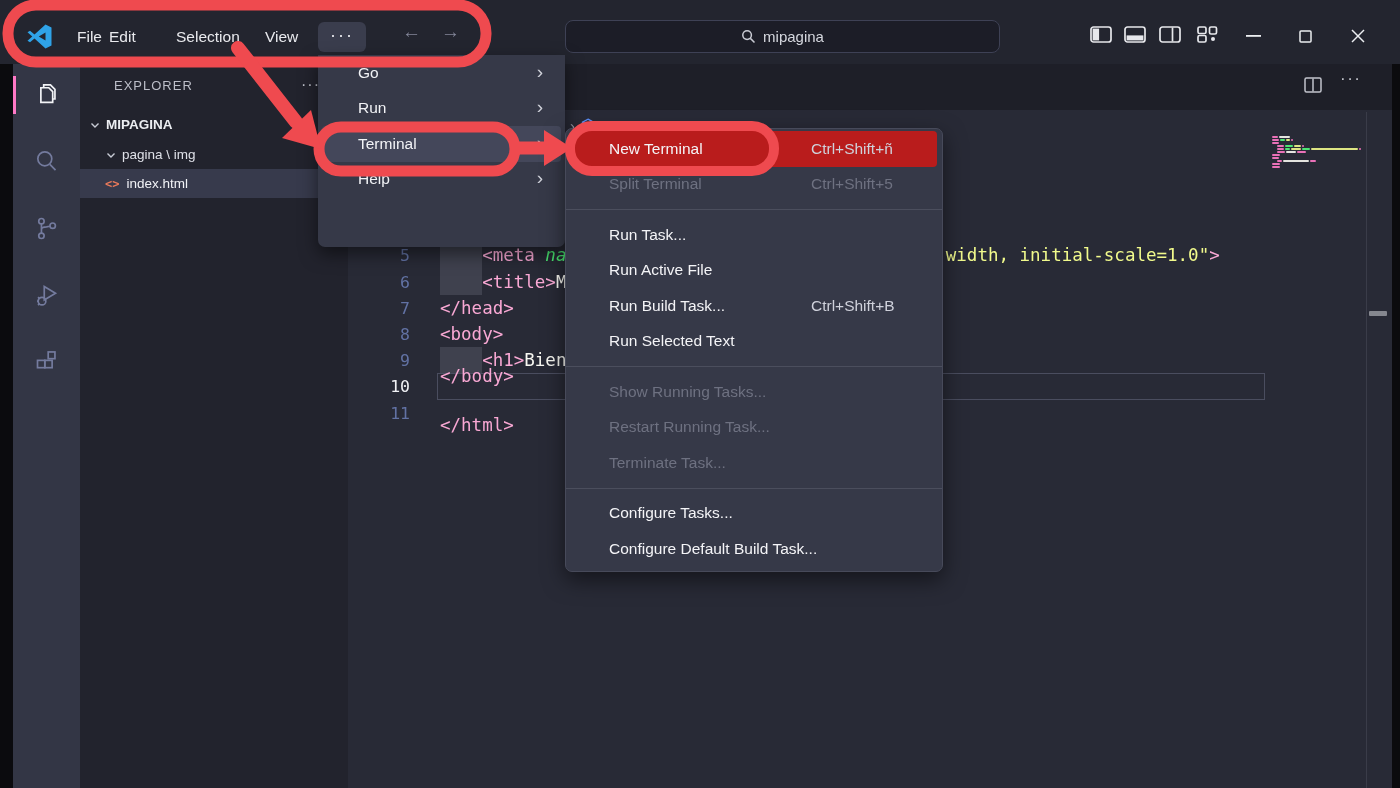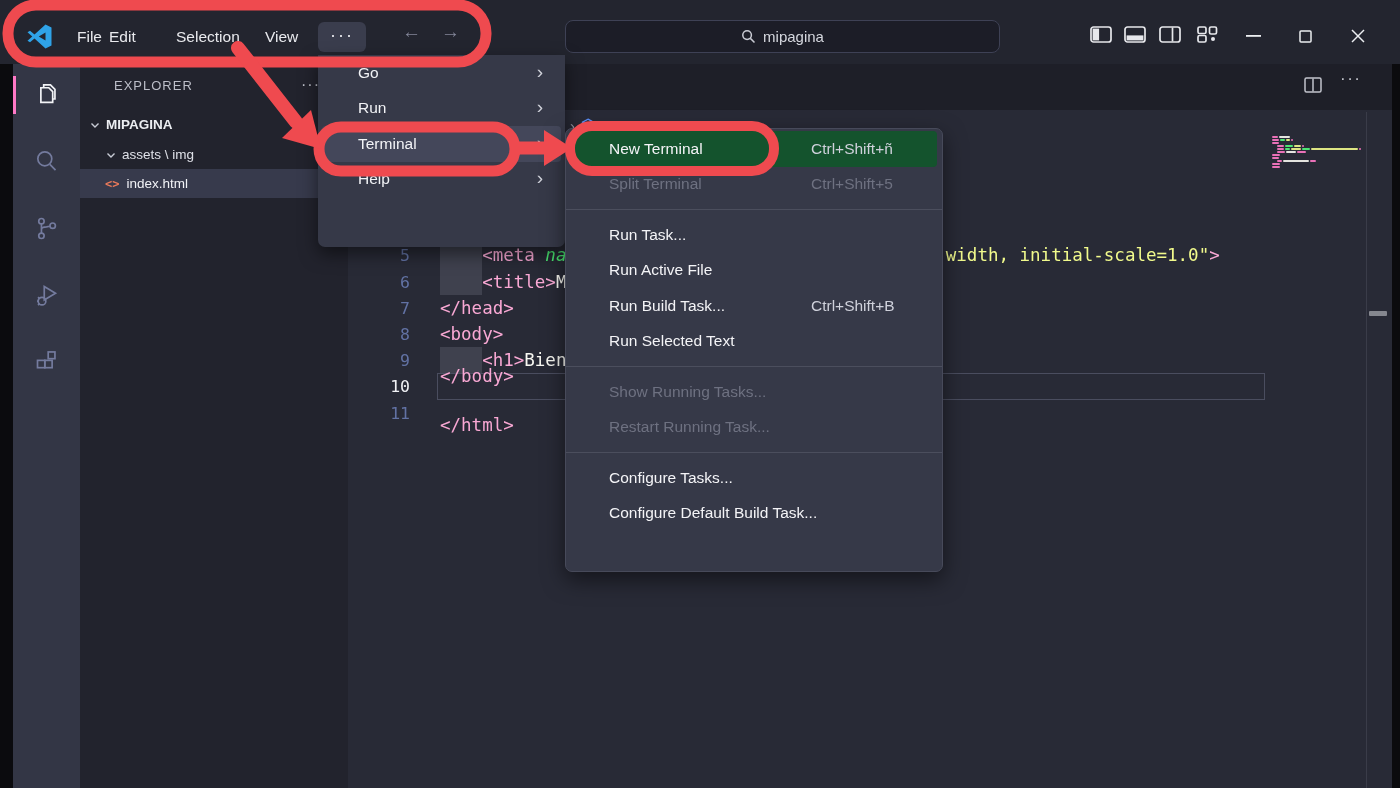--- a/index.html
+++ b/index.html
@@ -82,21 +82,21 @@
   .mm-item.hl { background:#44475a; }
   .mm-chev { position:absolute; right:18px; font-size:19px; color:#d0d2da; top:50%; transform:translateY(-54%); }
 
   #sub-menu { left:565px; top:128px; width:378px; height:444px; background:#363948;
     border:1px solid #474a5a; border-radius:7px; box-shadow:0 8px 22px rgba(0,0,0,.5);
     z-index:55; padding-top:2px; }
   .sm-item { position:relative; margin:0 5px; height:35.5px; border-radius:4px;
     display:flex; align-items:center; color:#f4f4f7; font-size:15.5px; }
   .sm-item .lbl { position:absolute; left:38px; }
   .sm-item .sc  { position:absolute; left:240px; color:#cfd1db; }
-  .sm-item.hl { background:#14532d; }
+  .sm-item.hl { background:#b91c1c; }
   .sm-item.disabled, .sm-item.disabled .sc { color:#6e7181; }
   .sm-div { height:1px; background:#4b4e5d; margin:7px 0 7px 0; }
 
   
   #anno { left:0; top:0; width:1400px; height:788px; z-index:100; pointer-events:none; }
 </style>
 </head>
 <body>
 
 <div id="stage">
@@ -213,21 +213,21 @@
     <div class="tree-row" style="top:47px; padding-left:8px; font-weight:bold; color:#eceef2;">
       <svg class="chev" viewBox="0 0 14 14" fill="none" stroke="#c9ccd6" stroke-width="1.4">
           <path d="M3.5 5.5 L7 9 L10.5 5.5"></path>
         </svg>
       <span style="margin-left:4px">MIPAGINA</span>
     </div>
     <div class="tree-row" style="top:77px; padding-left:24px;">
       <svg class="chev" viewBox="0 0 14 14" fill="none" stroke="#c9ccd6" stroke-width="1.4">
           <path d="M3.5 5.5 L7 9 L10.5 5.5"></path>
         </svg>
-      <span style="margin-left:4px">assets \ img</span>
+      <span style="margin-left:4px">pagina \ img</span>
     </div>
     <div class="tree-row selected" style="top:105px; height:29px; padding-left:25px;">
       <span class="file-icon-html">&lt;&gt;</span>
       <span style="margin-left:7px">index.html</span>
     </div>
   </div>
 
   <div class="abs" id="editor">
     <div id="tabstrip">
       <svg class="ed-toolbar" style="left:956px" width="18" height="16" viewBox="0 0 18 16" fill="none" stroke="currentColor" stroke-width="1.5">
@@ -366,20 +366,23 @@
       <div class="sm-item">
         <span class="lbl">Run Selected Text</span>
       </div>
       <div class="sm-div"></div>
       <div class="sm-item disabled">
         <span class="lbl">Show Running Tasks...</span>
       </div>
       <div class="sm-item disabled">
         <span class="lbl">Restart Running Task...</span>
       </div>
+      <div class="sm-item disabled">
+        <span class="lbl">Terminate Task...</span>
+      </div>
       <div class="sm-div"></div>
       <div class="sm-item">
         <span class="lbl">Configure Tasks...</span>
       </div>
       <div class="sm-item">
         <span class="lbl">Configure Default Build Task...</span>
       </div>
     </div>
 
   <svg class="abs" id="anno" viewBox="0 0 1400 788">

